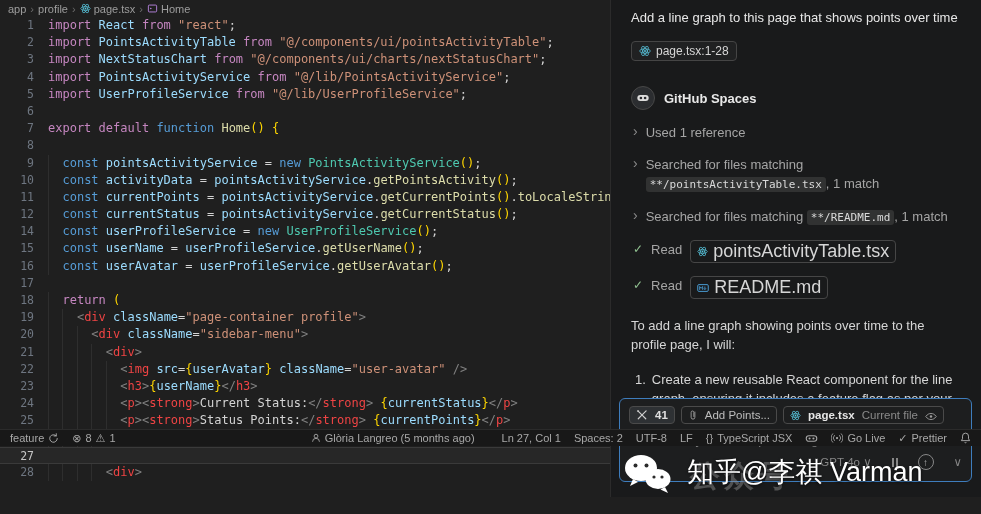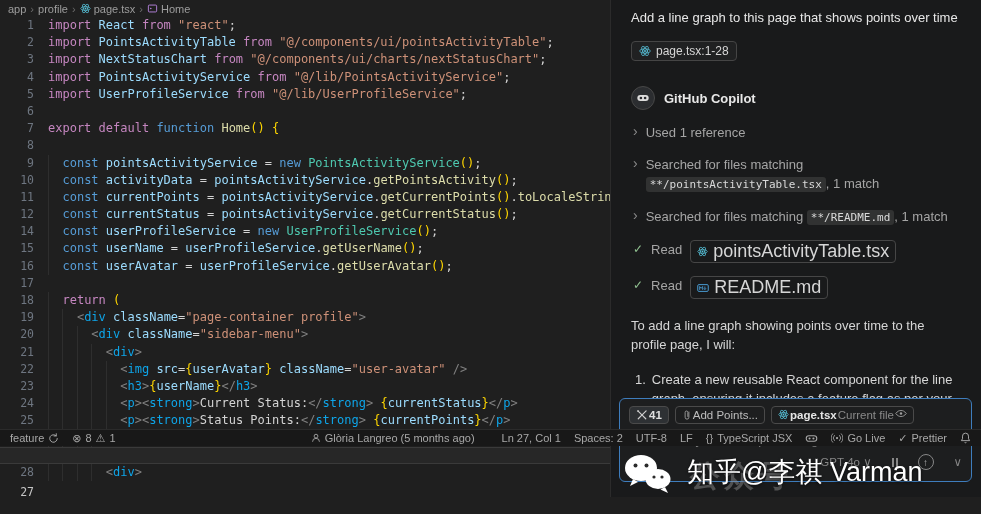--- a/index.html
+++ b/index.html
@@ -18,25 +18,25 @@
   
   .editor { position:absolute; left:0; top:17px; width:610px; height:480px;
     overflow:hidden; background:#1f1f1f;
     font-family:"DejaVu Sans Mono","Liberation Mono",monospace; font-size:12px; }
   .code-row { position:relative; height:17.2px; line-height:17.2px; white-space:pre; }
   .code-row .ln { position:absolute; left:0; top:0; width:34px; text-align:right;
     color:#6e7681; font-size:11.5px; }
   .code-row .code { position:absolute; left:48px; top:0; white-space:pre; }
   .code-row.current { background:rgba(255,255,255,0.04);
     border-top:1px solid rgba(255,255,255,0.09); border-bottom:1px solid rgba(255,255,255,0.09); }
-  .code-row.current .ln { color:#c6c6c6;margin-top:36px; }
+  .code-row.current .ln { color:#c6c6c6; }
   .guide { position:absolute; top:0; width:1px; height:100%; background:rgba(255,255,255,0.07); }
   .tk-kw{color:#C586C0} .tk-kb{color:#569CD6} .tk-id{color:#9CDCFE} .tk-cls{color:#4EC9B0}
   .tk-fn{color:#DCDCAA} .tk-str{color:#CE9178} .tk-pn{color:#D4D4D4} .tk-br{color:#FFD700}
-  .tk-tag{color:#0ea5e9} .tk-tagp{color:#808080} .tk-attr{color:#9CDCFE} .tk-txt{color:#D4D4D4}
+  .tk-tag{color:#ef4444} .tk-tagp{color:#808080} .tk-attr{color:#9CDCFE} .tk-txt{color:#D4D4D4}
 
   
   .chat { position:absolute; left:610px; top:0; width:371px; height:497px;
     background:#191a1b; border-left:1px solid #2b2b2b; color:#cccccc; font-size:13px; }
   .user-msg { padding:9px 18px 0 20px; color:#e8e8e8; line-height:18px; }
   .chip { display:inline-flex; align-items:center; gap:5px; border:1px solid #454545;
     border-radius:4px; padding:2px 7px; font-size:12px; color:#d6d6d6; background:#202122; cursor:pointer; }
   .req-chip { margin:14px 0 0 20px; }
   .copilot-header { display:flex; align-items:center; gap:9px; margin:25px 0 0 20px;
     font-weight:bold; color:#e8e8e8; font-size:13px; }
@@ -50,21 +50,21 @@
     background:#313232; color:#dadada; padding:1px 4px; border-radius:3px; }
   .chip.small { padding:1px 6px; background:transparent; border-color:#464646; font-size:18px; }
   .answer { margin:17px 20px 0 20px; color:#d6d6d6; line-height:19px; }
   .olist { margin:16px 20px 0 24px; display:flex; gap:6px; color:#d6d6d6; line-height:19px; }
   .olist .num { flex:0 0 auto; }
 
   
   .input-box { position:absolute; left:8px; right:9px; bottom:15px; height:84px;
     border:1px solid #3e7dbd; border-radius:6px; background:#1d1e1f; padding:7px 9px; }
   .ibx-row1 { display:flex; align-items:center; gap:6px; }
-  .mini-chip { display:inline-flex; align-items:flex-start; gap:1px; border:1px solid #4a4a4a;
+  .mini-chip { display:inline-flex; align-items:flex-end; gap:7px; border:1px solid #4a4a4a;
     border-radius:4px; padding:2px 6px; font-size:11.5px; color:#bdbdbd; cursor:pointer; }
   .mini-chip.filled { background:#2e3134; color:#e0e0e0; font-weight:bold; }
   .mini-chip .sub { color:#8a8a8a; font-weight:normal; }
   .mini-chip .fname { color:#e6e6e6; font-weight:bold; }
   .ibx-input { width:100%; margin-top:8px; background:transparent; border:none; outline:none;
     color:#fde047; font-size:13px; font-family:"Liberation Sans",sans-serif; }
   .ibx-input::placeholder { color:#7d7d7d; }
   .ibx-row3 { display:flex; align-items:center; margin-top:7px; color:#9a9a9a; font-size:11.5px; }
   .ibx-right { margin-left:auto; display:flex; align-items:center; gap:20px; opacity:.85; }
   .send-circle { width:16px; height:16px; border-radius:50%; border:1px solid #9a9a9a;
@@ -171,21 +171,21 @@
     </div>
 
     <div class="copilot-header">
       <span class="cp-avatar">
         <svg width="14" height="14" viewBox="0 0 16 16">
             <rect x="1.5" y="4.5" width="13" height="7" rx="3.4" fill="#dcdcdc"></rect>
             <circle cx="5.6" cy="8" r="1.5" fill="#26262a"></circle>
             <circle cx="10.4" cy="8" r="1.5" fill="#26262a"></circle>
           </svg>
       </span>
-      <span>GitHub Copilot</span>
+      <span>GitHub Spaces</span>
     </div>
 
     <div class="step">
       <span class="chev">›</span>
       <span>Used 1 reference</span>
     </div>
 
     <div class="step">
       <span class="chev">›</span>
       <span><span>Searched for files matching </span><code class="ic">**/pointsActivityTable.tsx</code><span>, 1 match</span></span>

